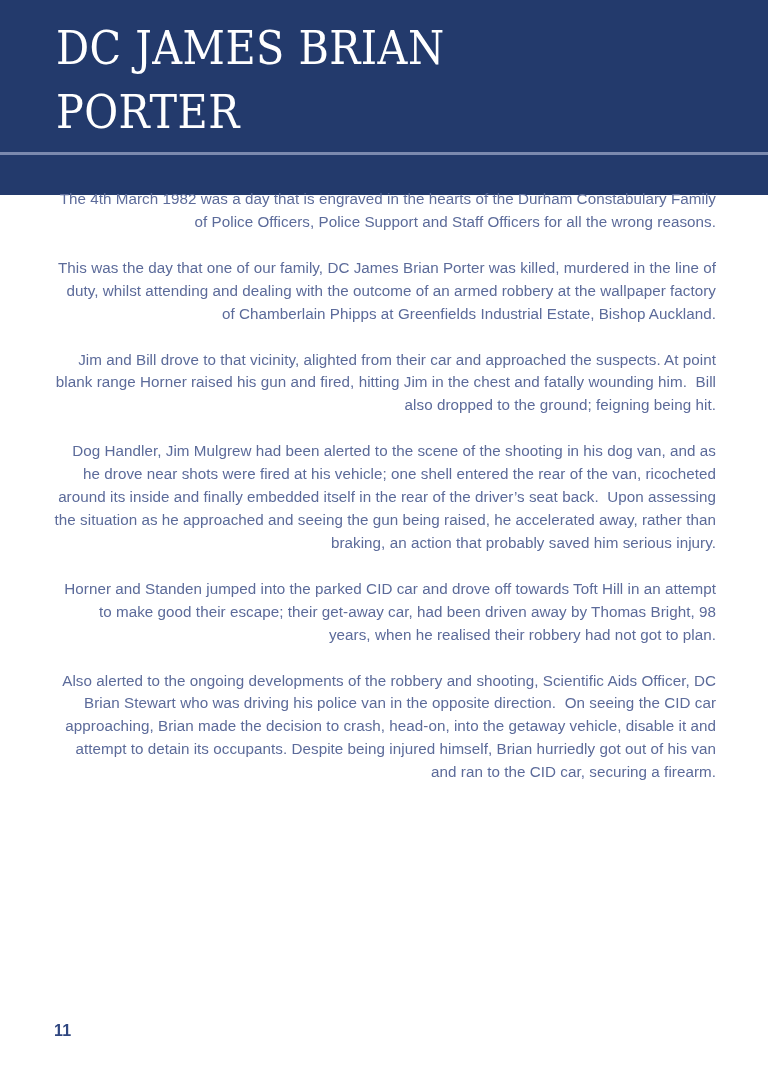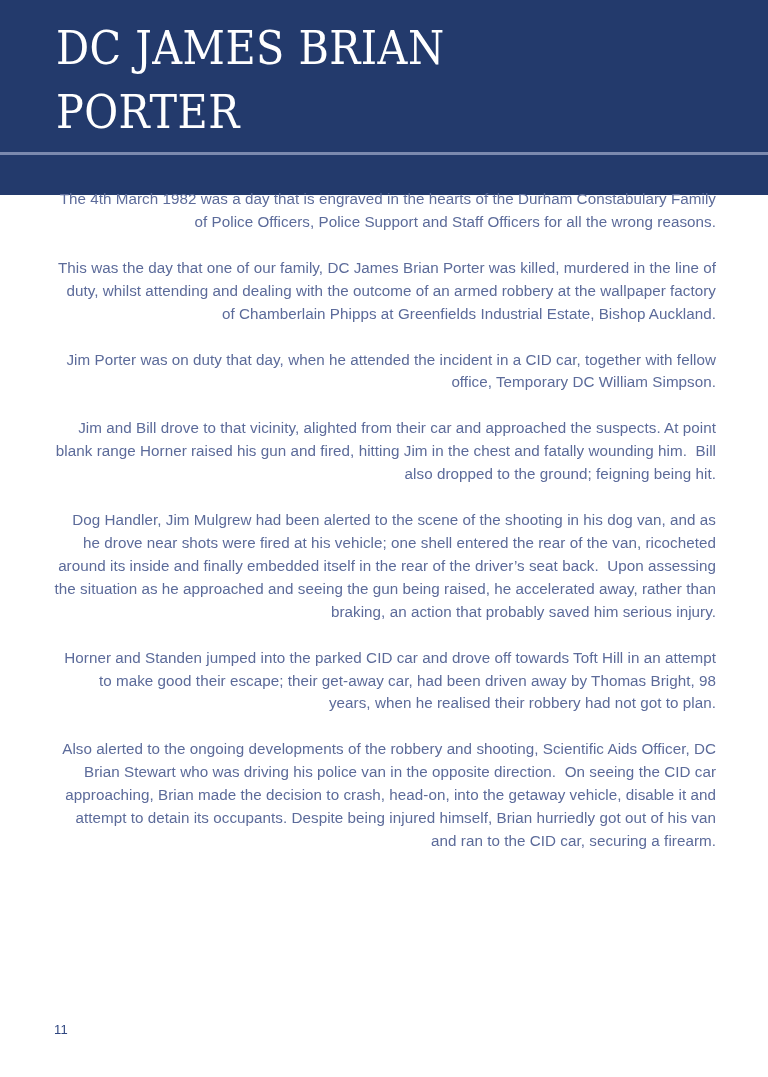--- a/index.html
+++ b/index.html
@@ -83,41 +83,40 @@
   .para:last-child {
     margin-bottom: 0;
   }
 
   
   .page-number {
     position: absolute;
     left: 54px;
     top: 1022px;
     color: #2f4680;
-    font-size: 13px;
-    font-weight: normal;
+    font-size: 16px;
+    font-weight: bold;
     letter-spacing: 0.3px;
     font-family: "Liberation Sans", sans-serif;
   }
 </style>
 </head>
 <body>
 
 <div class="page">
 
   <div class="header-band">
     <h1 class="doc-title">DC JAMES BRIAN
 PORTER</h1>
   </div>
   <div class="header-rule"></div>
 
   <div class="body-content">
     <p class="para">The 4th March 1982 was a day that is engraved in the hearts of the Durham Constabulary Family of Police Officers, Police Support and Staff Officers for all the wrong reasons.</p>
     <p class="para">This was the day that one of our family, DC James Brian Porter was killed, murdered in the line of duty, whilst attending and dealing with the outcome of an armed robbery at the wallpaper factory of Chamberlain Phipps at Greenfields Industrial Estate, Bishop Auckland.</p>
-    <p class="para">Jim Porter was on duty that day, when he attended the incident in a CID car, together with fellow office, Temporary DC William Simpson.</p>
     <p class="para">Jim and Bill drove to that vicinity, alighted from their car and approached the suspects. At point blank range Horner raised his gun and fired, hitting Jim in the chest and fatally wounding him.  Bill also dropped to the ground; feigning being hit.</p>
     <p class="para">Dog Handler, Jim Mulgrew had been alerted to the scene of the shooting in his dog van, and as he drove near shots were fired at his vehicle; one shell entered the rear of the van, ricocheted around its inside and finally embedded itself in the rear of the driver’s seat back.  Upon assessing the situation as he approached and seeing the gun being raised, he accelerated away, rather than braking, an action that probably saved him serious injury.</p>
     <p class="para">Horner and Standen jumped into the parked CID car and drove off towards Toft Hill in an attempt to make good their escape; their get-away car, had been driven away by Thomas Bright, 98 years, when he realised their robbery had not got to plan.</p>
     <p class="para">Also alerted to the ongoing developments of the robbery and shooting, Scientific Aids Officer, DC Brian Stewart who was driving his police van in the opposite direction.  On seeing the CID car approaching, Brian made the decision to crash, head-on, into the getaway vehicle, disable it and attempt to detain its occupants. Despite being injured himself, Brian hurriedly got out of his van and ran to the CID car, securing a firearm.</p>
   </div>
 
   <div class="page-number">11</div>
 
 </div>
 

